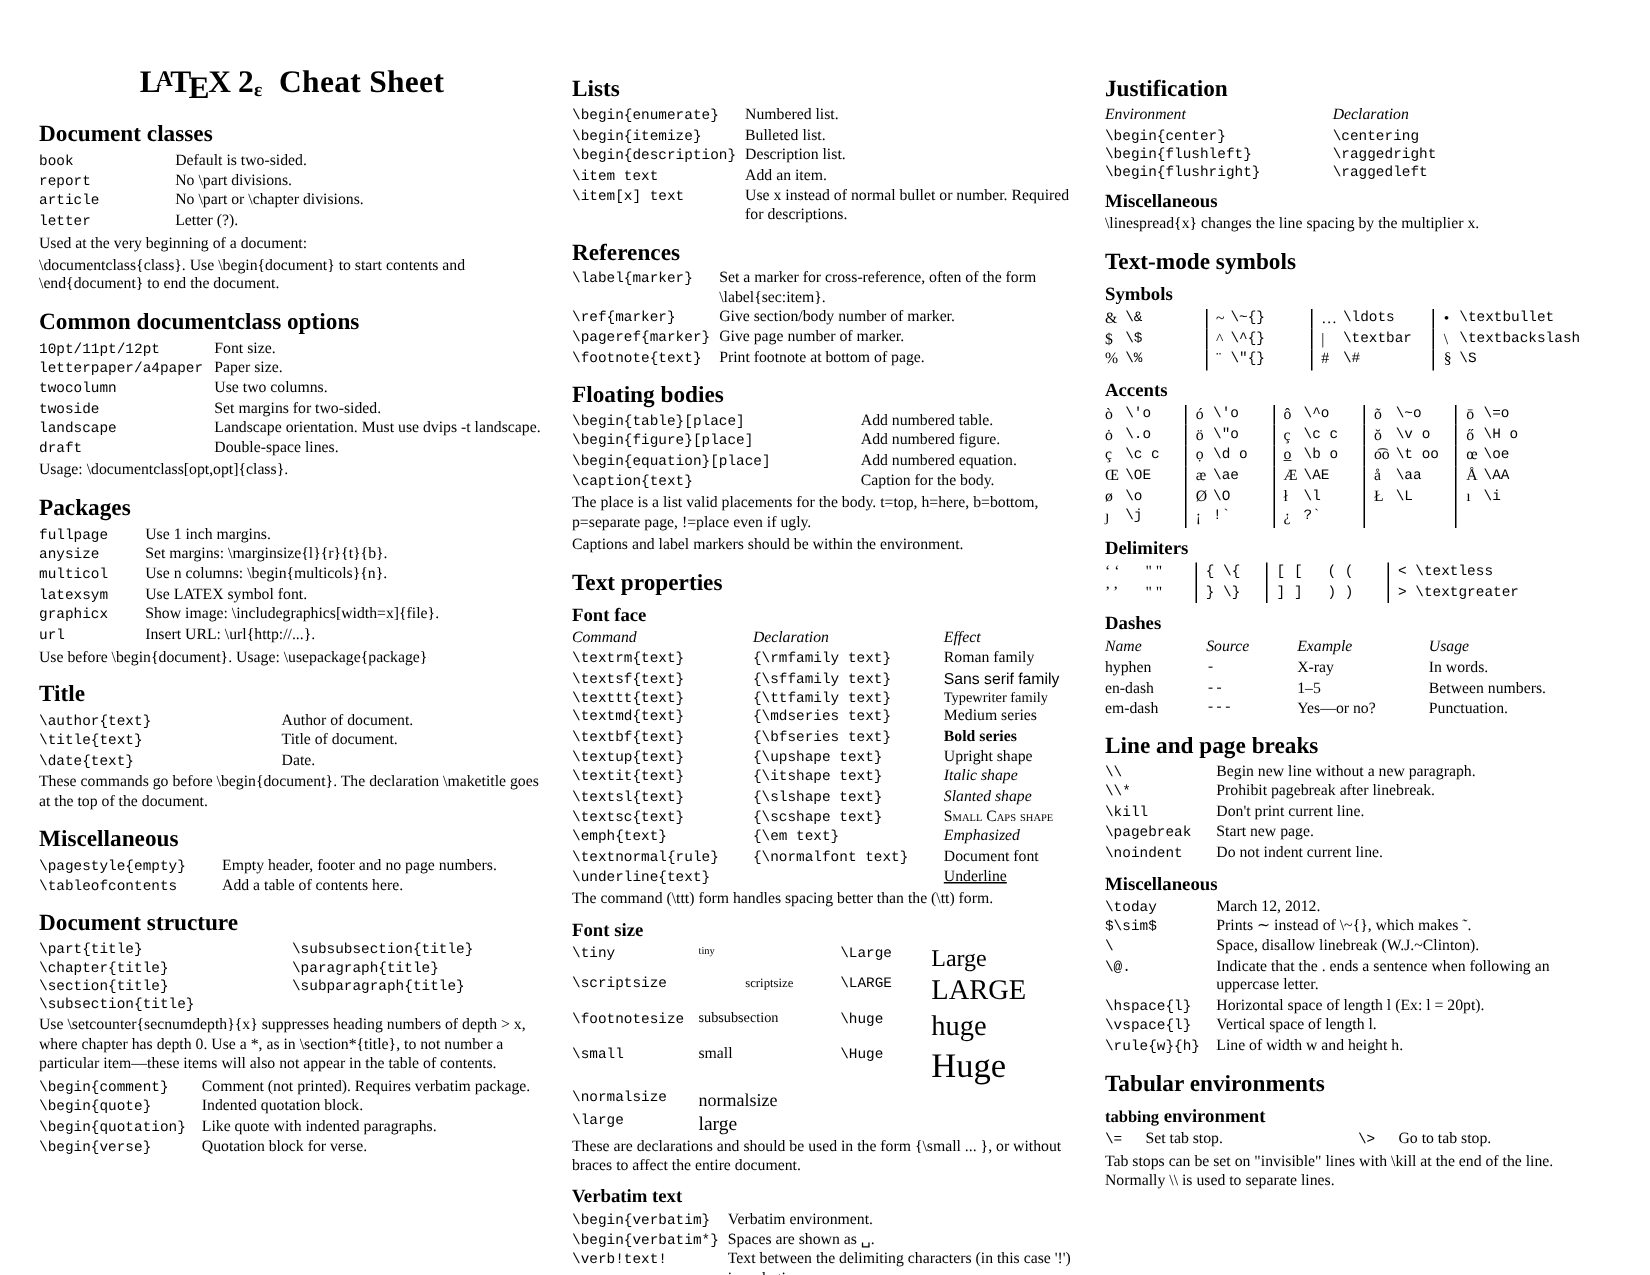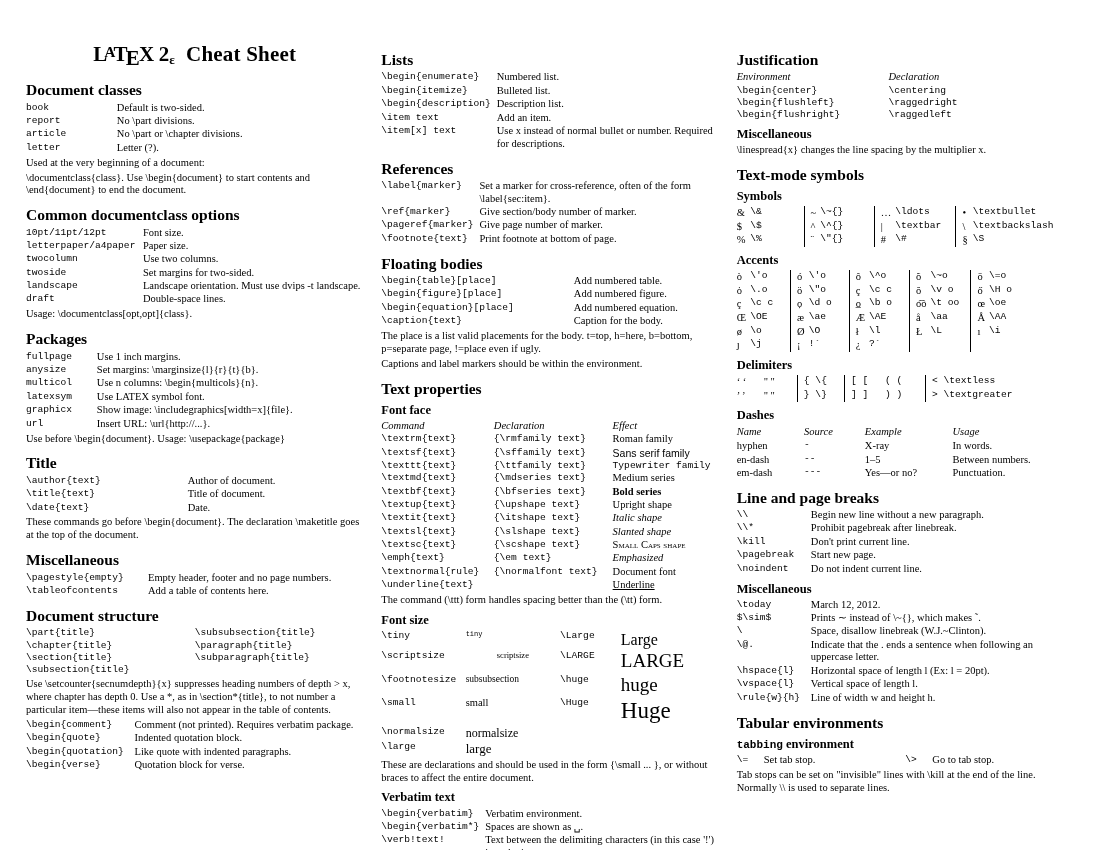--- a/index.html
+++ b/index.html
@@ -60,36 +60,36 @@
     padding:0.4px 0;
   }
   table.dl td.k{
     white-space:nowrap;
     padding-right:6px;
   }
   .mono{font-family:"Liberation Mono", monospace;font-size:9.6px;}
   .it{font-style:italic;}
   .bf{font-weight:bold;}
   .sf{font-family:"Liberation Sans", sans-serif;margin-top:41px;}
-  .tt{font-family:Liberation Mono, monospace;}
+  .tt{font-family:Liberation Serif, serif;}
   .sc{font-variant:small-caps;}
   .ul{text-decoration:underline;}
   table.grid{
     border-collapse:collapse;
     font-size:10.5px;
     width:100%;
     line-height:1.25;
   }
   table.grid td{vertical-align:top;padding:0.3px 4px 0.3px 0;}
   .vline{border-left:1px solid #000;padding-left:6px !important;}
   .big1{font-size:13px;}
   .big2{font-size:16px;}
   .big3{font-size:19px;}
   .big4{font-size:23px;}
-  .small1{font-size:7px;font-family:Liberation Mono, monospace;}
+  .small1{font-size:7px;}
   .small2{font-size:8.5px;text-align:center;}
   .small3{font-size:9.5px;}
   .small4{font-size:10.5px;}
   .small5{font-size:12px;}
 </style>
 </head>
 <body>
 
 <div class="page">
 <div class="cols">

